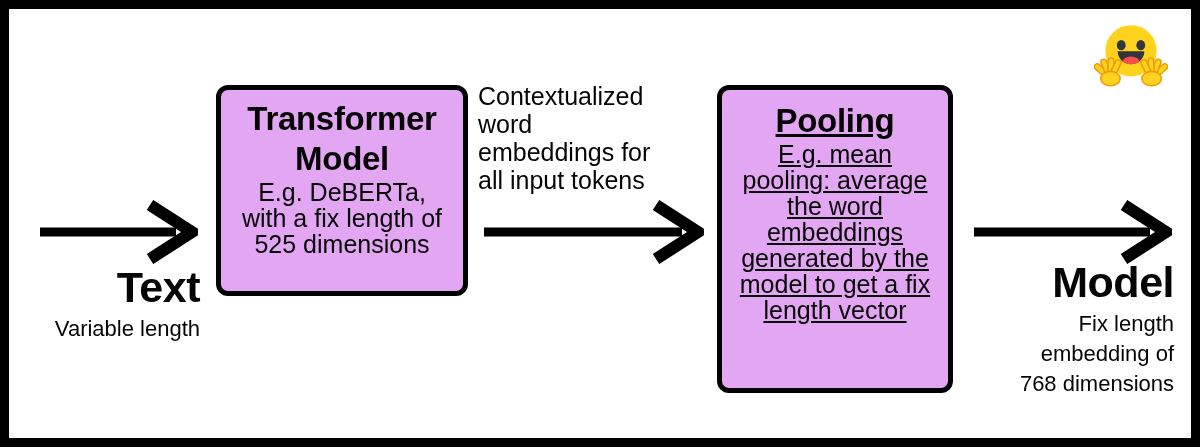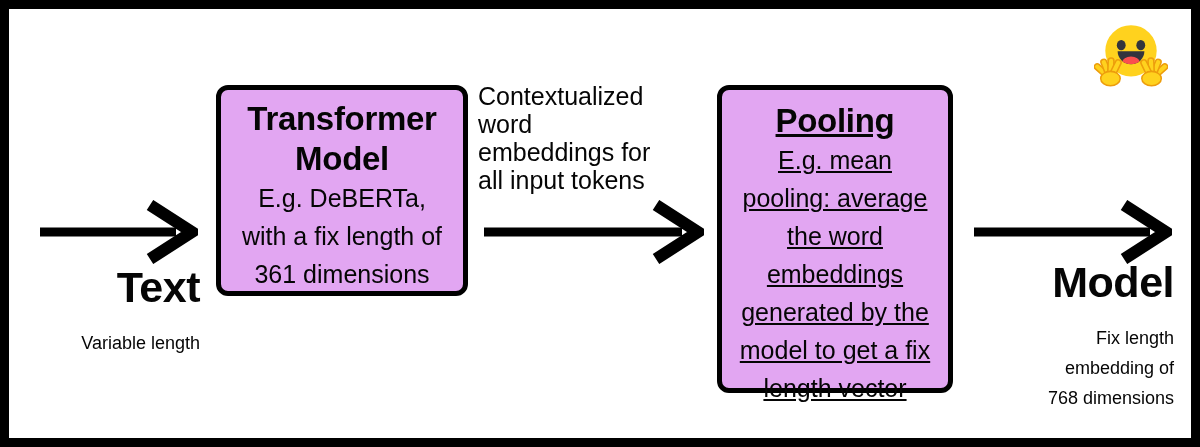--- a/index.html
+++ b/index.html
@@ -9,31 +9,31 @@
     height: 447px;
     background: #ffffff;
     box-shadow: inset 0 0 0 9px var(--canvas-border, #000);
     font-family: "Liberation Sans", "DejaVu Sans", sans-serif;
     color: var(--text-color, #050505);
     overflow: hidden;
   }
   .pre { white-space: pre-line; }
   .stage-label { position: absolute; text-align: right; }
   .stage-title { font-size: 43px; font-weight: 700; line-height: 1.12; letter-spacing: -0.5px; }
-  .stage-sub   { font-size: 18px; line-height: 30px; margin-top: 17px; }
+  .stage-sub   { font-size: 22px; line-height: 30px; margin-top: 3px; }
   .box {
     position: absolute;
     background: var(--box-fill, #e2a6f2);
     border: 5px solid var(--box-border, #000);
     border-radius: 12px;
     box-sizing: border-box;
     text-align: center;
   }
   .box-title { font-size: 33px; font-weight: 700; line-height: 40px; letter-spacing: -0.3px; }
-  .box-body  { font-size: 25px; line-height: 38px; }
+  .box-body  { font-size: 25px; line-height: 26px; }
   .transformer-box { left: 216px; top: 85px; width: 252px; height: 211px; padding-top: 9px; }
   .pooling-box     { left: 717px; top: 85px; width: 236px; height: 308px; padding-top: 11px; text-decoration: underline; }
   .arrow { position: absolute; color: var(--arrow-color, #000); }
   .arrow-input   { left: 38px;  top: 200px; }
   .arrow-middle  { left: 482px; top: 200px; }
   .arrow-output  { left: 972px; top: 200px; }
   .arrow-annotation {
     position: absolute; left: 478px; top: 82px; width: 236px;
     font-size: 25px; line-height: 28px; text-align: left;
   }
@@ -89,21 +89,21 @@
   <svg class="arrow arrow-input" width="160" height="64" viewBox="0 0 160 64">
     <path d="M2 32 H138" stroke="currentColor" stroke-width="9" fill="none"></path>
     <path d="M112 5 L154 32 L112 59" stroke="currentColor" stroke-width="12" fill="none" stroke-linejoin="miter"></path>
   </svg>
 
   <div class="box transformer-box">
     <div class="box-title pre">Transformer
 Model</div>
     <div class="box-body pre">E.g. DeBERTa,
 with a fix length of
-361 dimensions</div>
+525 dimensions</div>
   </div>
 
   <div class="arrow-annotation pre">Contextualized
 word
 embeddings for
 all input tokens</div>
 
   <svg class="arrow arrow-middle" width="222" height="64" viewBox="0 0 222 64">
     <path d="M2 32 H200" stroke="currentColor" stroke-width="9" fill="none"></path>
     <path d="M174 5 L216 32 L174 59" stroke="currentColor" stroke-width="12" fill="none" stroke-linejoin="miter"></path>

